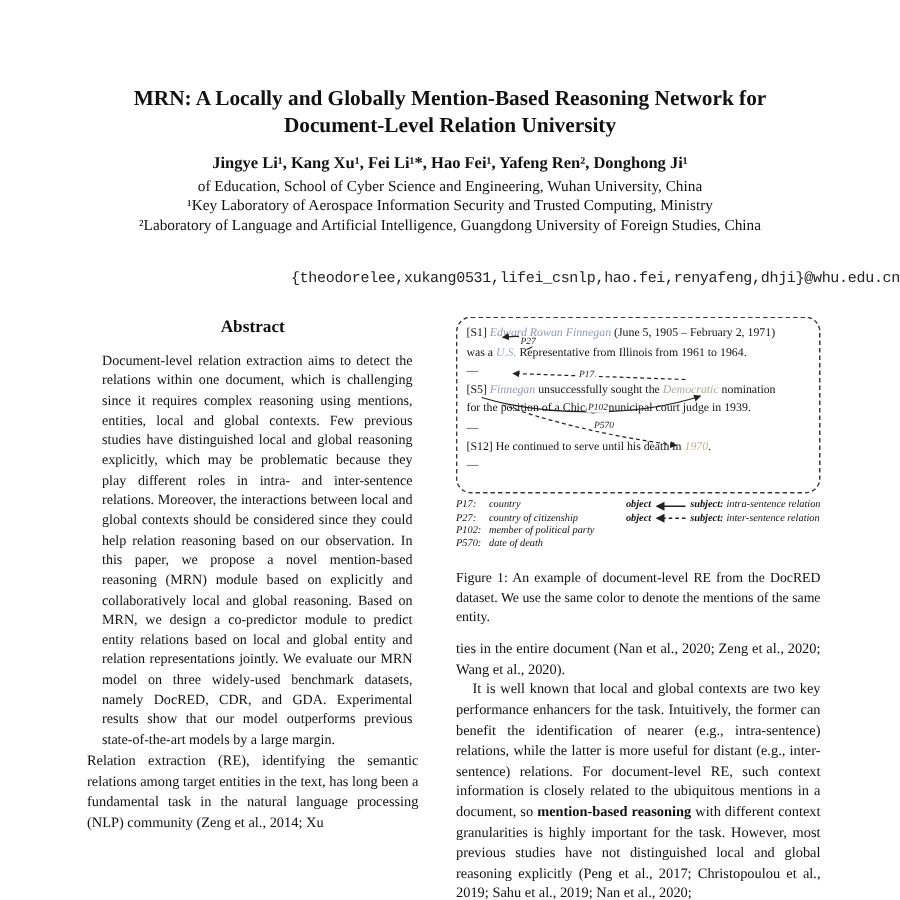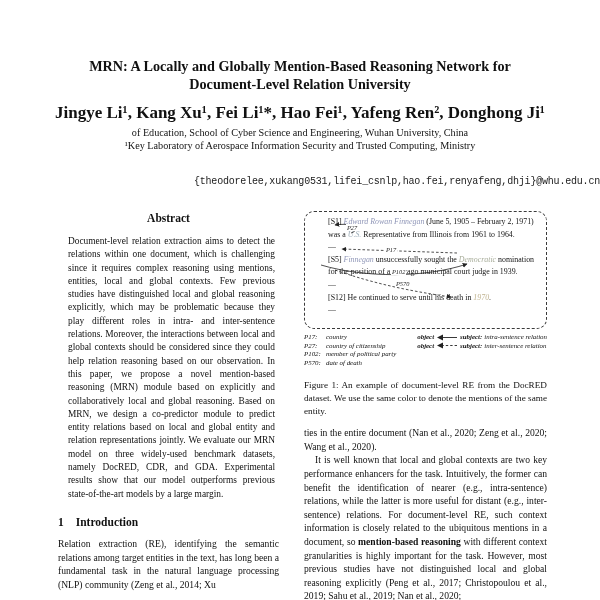--- a/index.html
+++ b/index.html
@@ -8,40 +8,40 @@
     position:relative; width:600px; height:600px; background:#ffffff;
     overflow:hidden; color:#111;
     font-family:"Liberation Serif", serif;
   }
   
   .hdr { position:absolute; top:57px; left:0; width:600px; text-align:center; }
   .title {
     font-size:14.2px; font-weight:bold; line-height:18px;
     width:466px; margin:0 auto 10px auto;
   }
-  .authors { font-size:17px; font-weight:bold; margin-bottom:3px; }
+  .authors { font-size:11px; font-weight:bold; margin-bottom:3px; }
   .affil { font-size:10.2px; line-height:13px; }
   .emails {
     margin-top:24px; font-family:"Liberation Mono", monospace;
     font-size:10px; letter-spacing:-0.2px; color:#222;text-align:right;
   }
   
   .col { position:absolute; text-align:justify; }
   .col-left  { left:58px;  top:212px; width:221px; }
   .col-right { left:304px; top:211px; width:243px; }
   .abs-title { font-size:11.5px; font-weight:bold; text-align:center; margin-bottom:11px; }
   .abs-body  { font-size:9.4px; line-height:13.3px; margin:0 4px 0 10px; }
   .sec-h { margin-top:15px; margin-bottom:9px; font-size:11.5px; font-weight:bold; text-align:left; }
   .sec-h .sec-num { margin-right:12px; }
   .body-p { font-size:9.6px; line-height:13.6px; }
   
   .figbox {
     position:relative; width:243px; height:118px;
     border:1.4px dashed #3a3a3a; border-radius:10px;
-    padding:4px 23px; overflow:hidden;
+    padding:4px 6px; overflow:hidden;
   }
   .fl { font-size:7.9px; line-height:12.6px; white-space:nowrap; color:#151515; }
   .m-finnegan { color:var(--mc-finnegan); font-style:italic; }
   .m-us       { color:var(--mc-us); font-style:italic; }
   .m-dem      { color:var(--mc-democratic); font-style:italic;margin-top:10px; }
   .m-year     { color:var(--mc-year); font-style:italic; }
   .arrows { position:absolute; left:0; top:0; width:243px; height:118px; pointer-events:none; }
   .albl {
     position:absolute; font-size:6.3px; font-style:italic; color:#222;
     background:#fff; padding:0 1px; line-height:7px;
@@ -63,27 +63,27 @@
 </head>
 <body>
 
 <div class="page">
 
   <header class="hdr">
     <h1 class="title">MRN: A Locally and Globally Mention-Based Reasoning Network for Document-Level Relation University</h1>
     <div class="authors">Jingye Li¹, Kang Xu¹, Fei Li¹*, Hao Fei¹, Yafeng Ren², Donghong Ji¹</div>
     <div class="affil">of Education, School of Cyber Science and Engineering, Wuhan University, China</div>
     <div class="affil">¹Key Laboratory of Aerospace Information Security and Trusted Computing, Ministry</div>
+    <div class="affil">²Laboratory of Language and Artificial Intelligence, Guangdong University of Foreign Studies, China</div>
     <div class="emails">{theodorelee,xukang0531,lifei_csnlp,hao.fei,renyafeng,dhji}@whu.edu.cn</div>
   </header>
 
   <section class="col col-left">
     <h2 class="abs-title">Abstract</h2>
     <p class="abs-body">Document-level relation extraction aims to detect the relations within one document, which is challenging since it requires complex reasoning using mentions, entities, local and global contexts. Few previous studies have distinguished local and global reasoning explicitly, which may be problematic because they play different roles in intra- and inter-sentence relations. Moreover, the interactions between local and global contexts should be considered since they could help relation reasoning based on our observation. In this paper, we propose a novel mention-based reasoning (MRN) module based on explicitly and collaboratively local and global reasoning. Based on MRN, we design a co-predictor module to predict entity relations based on local and global entity and relation representations jointly. We evaluate our MRN model on three widely-used benchmark datasets, namely DocRED, CDR, and GDA. Experimental results show that our model outperforms previous state-of-the-art models by a large margin.</p>
-    <h2 class="sec-h"><span class="sec-num">1</span><span>Introduction</span></h2>
     <p class="body-p">Relation extraction (RE), identifying the semantic relations among target entities in the text, has long been a fundamental task in the natural language processing (NLP) community (Zeng et al., 2014; Xu</p>
   </section>
 
   <section class="col col-right">
 
     <figure class="figbox">
       <div class="fl"><span>[S1] </span><span class="m-finnegan">Edward Rowan Finnegan</span><span> (June 5, 1905 – February 2, 1971)</span></div>
       <div class="fl"><span>was a </span><span class="m-us">U.S.</span><span> Representative from </span><span>Illinois</span><span> from 1961 to 1964.</span></div>
       <div class="fl">—</div>
       <div class="fl"><span>[S5] </span><span class="m-finnegan">Finnegan</span><span> unsuccessfully sought the </span><span class="m-dem">Democratic</span><span> nomination</span></div>

